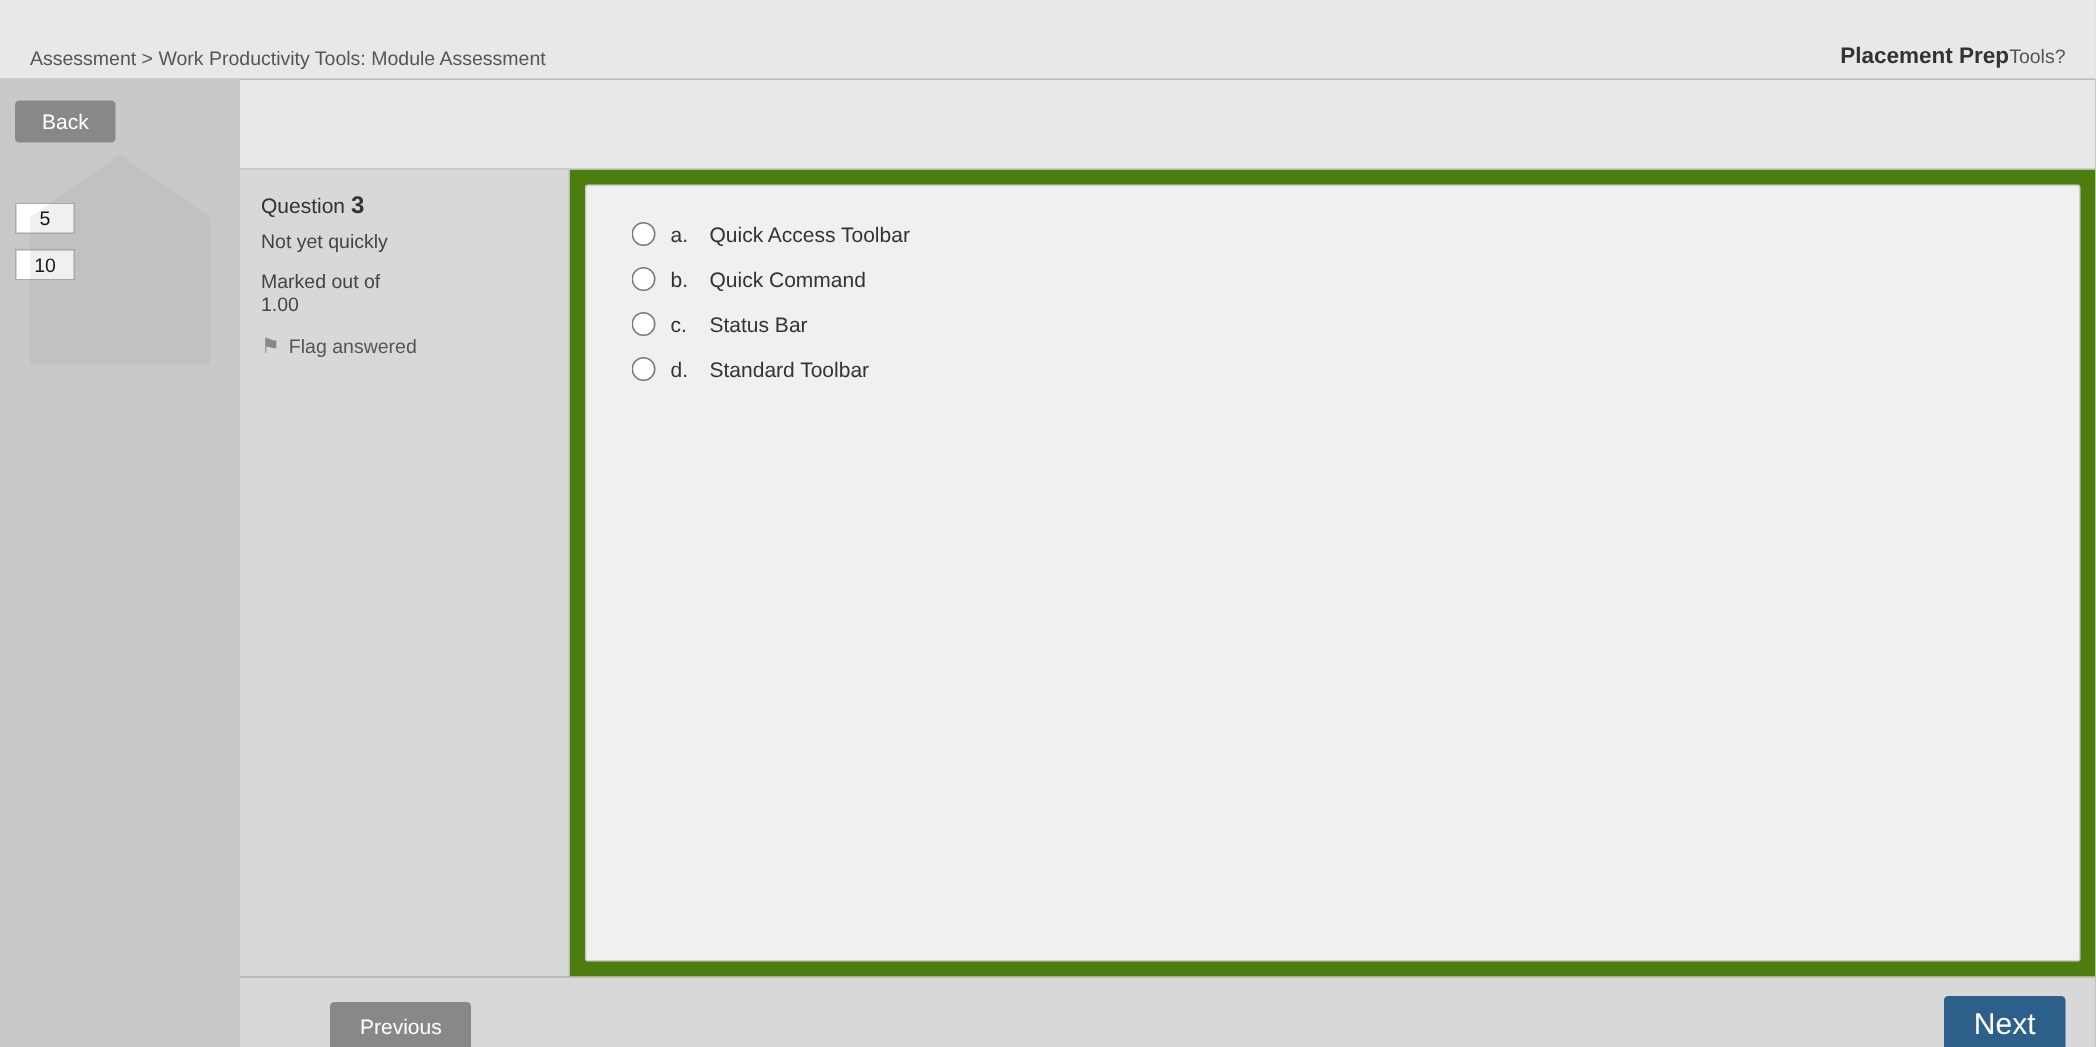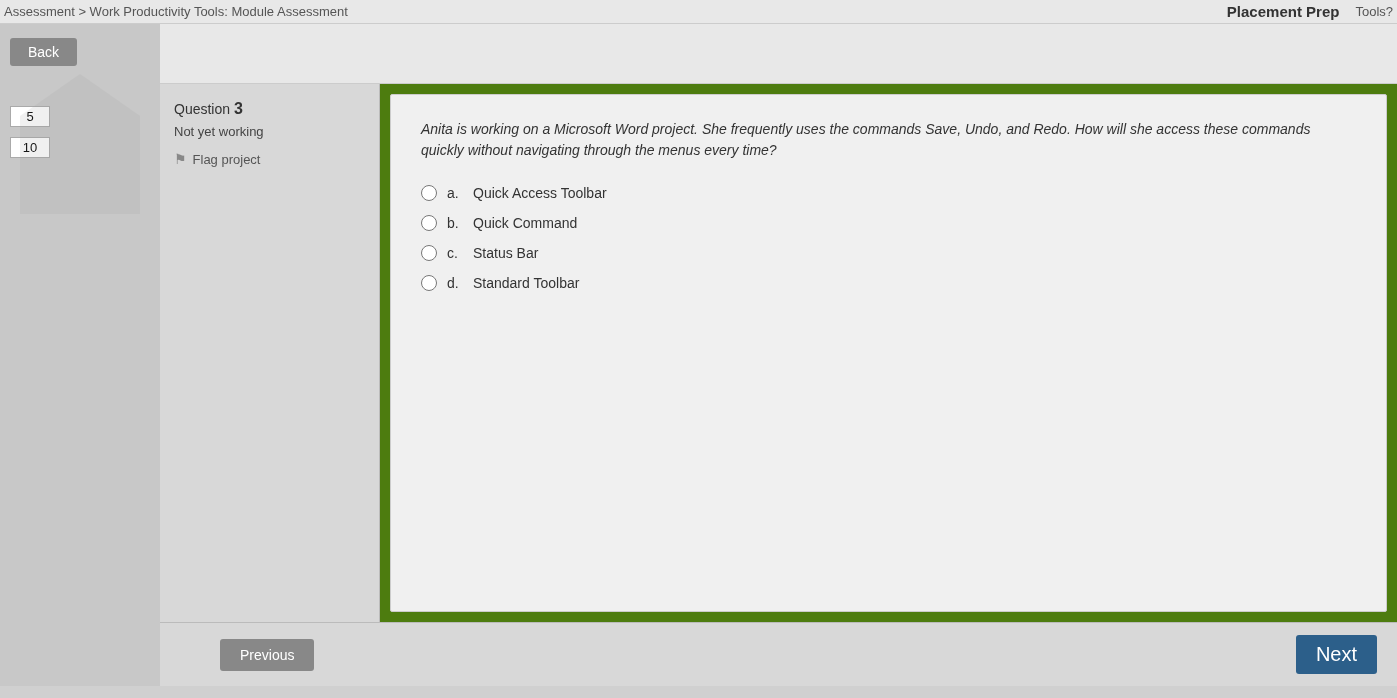--- a/index.html
+++ b/index.html
@@ -13,45 +13,44 @@
       background-color: #d0d0d0;
       width: 1397px;
       height: 698px;
       overflow: hidden;
       position: relative;
     }
 
     
     .header {
       display: flex;
-      align-items: center;
+      align-items: flex-end;
       justify-content: space-between;
       background-color: #e8e8e8;
       border-bottom: 1px solid #ccc;
-      padding: 6px 4px;
-      height: 24px;
+      padding: 6px 20px;
+      height: 53px;
     }
 
     .header-left {
       display: flex;
       align-items: center;
       gap: 6px;
       font-size: 13px;
       color: #333;
     }
 
     .header-breadcrumb {
       color: #555;
       font-size: 13px;
     }
 
     .header-right {
       display: flex;
       align-items: center;
-      gap: 16px;
     }
 
     .placement-prep {
       font-size: 15px;
       font-weight: bold;
       color: #333;
     }
 
     .help-link {
       font-size: 13px;
@@ -289,30 +288,33 @@
     <div class="content-top"></div>
 
     <div class="content-main">
 
       <div class="question-panel">
         <div class="question-label">
           <span>Question</span>
           <strong>3</strong>
         </div>
         <div class="not-answered">
-          <span>Not yet working</span>
+          <span>Not yet quickly</span>
+        </div>
+        <div class="marked-out">
+          <span>Marked out of</span><br>
+          <span>1.00</span>
         </div>
         <div class="flag-question">
           <span class="flag-icon">⚑</span>
-          <span>Flag project</span>
+          <span>Flag answered</span>
         </div>
       </div>
 
       <div class="answer-area">
-        <p class="question-text">Anita is working on a Microsoft Word project. She frequently uses the commands Save, Undo, and Redo. How will she access these commands quickly without navigating through the menus every time?</p>
 
         <ul class="options-list">
           <li class="option-item">
             <input type="radio" name="answer" style="">
             <span class="option-letter">a.</span>
             <span>Quick Access Toolbar</span>
           </li>
           <li class="option-item">
             <input type="radio" name="answer" style="">
             <span class="option-letter">b.</span>

